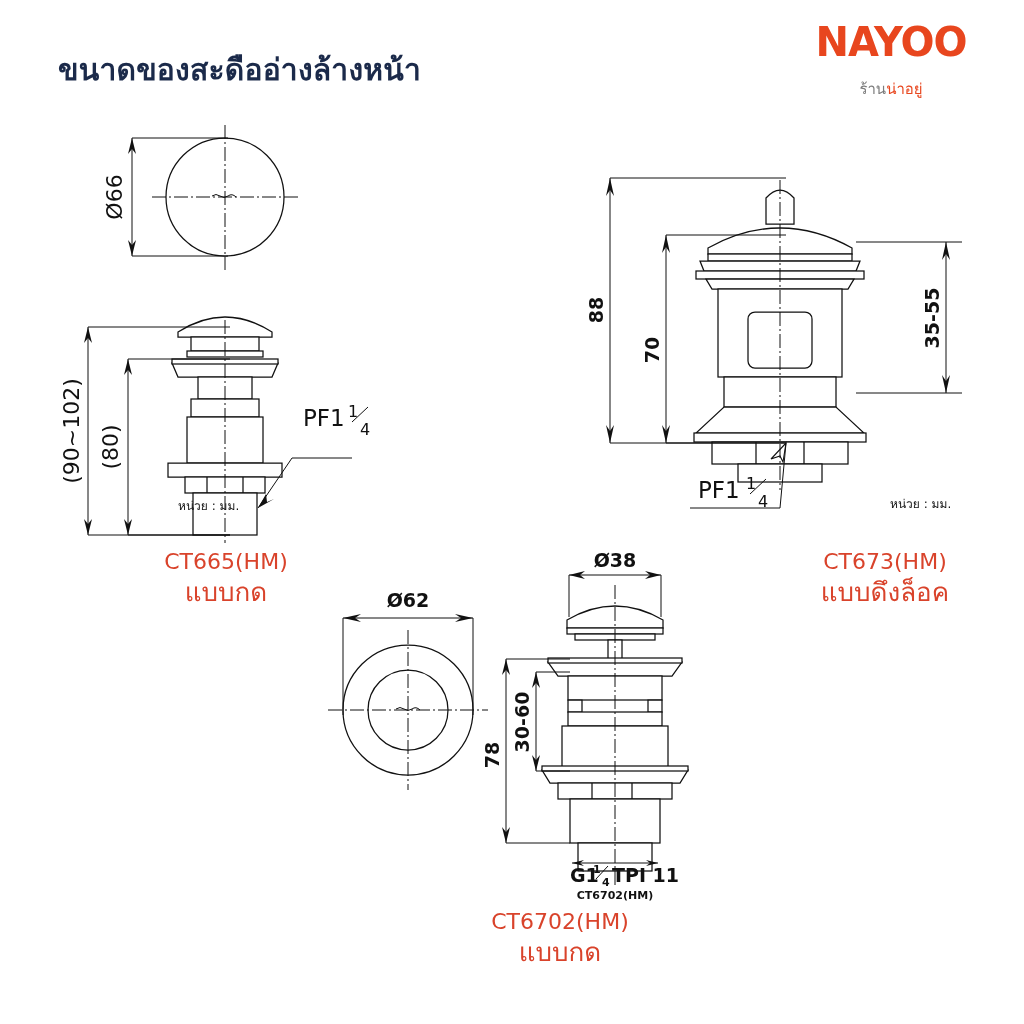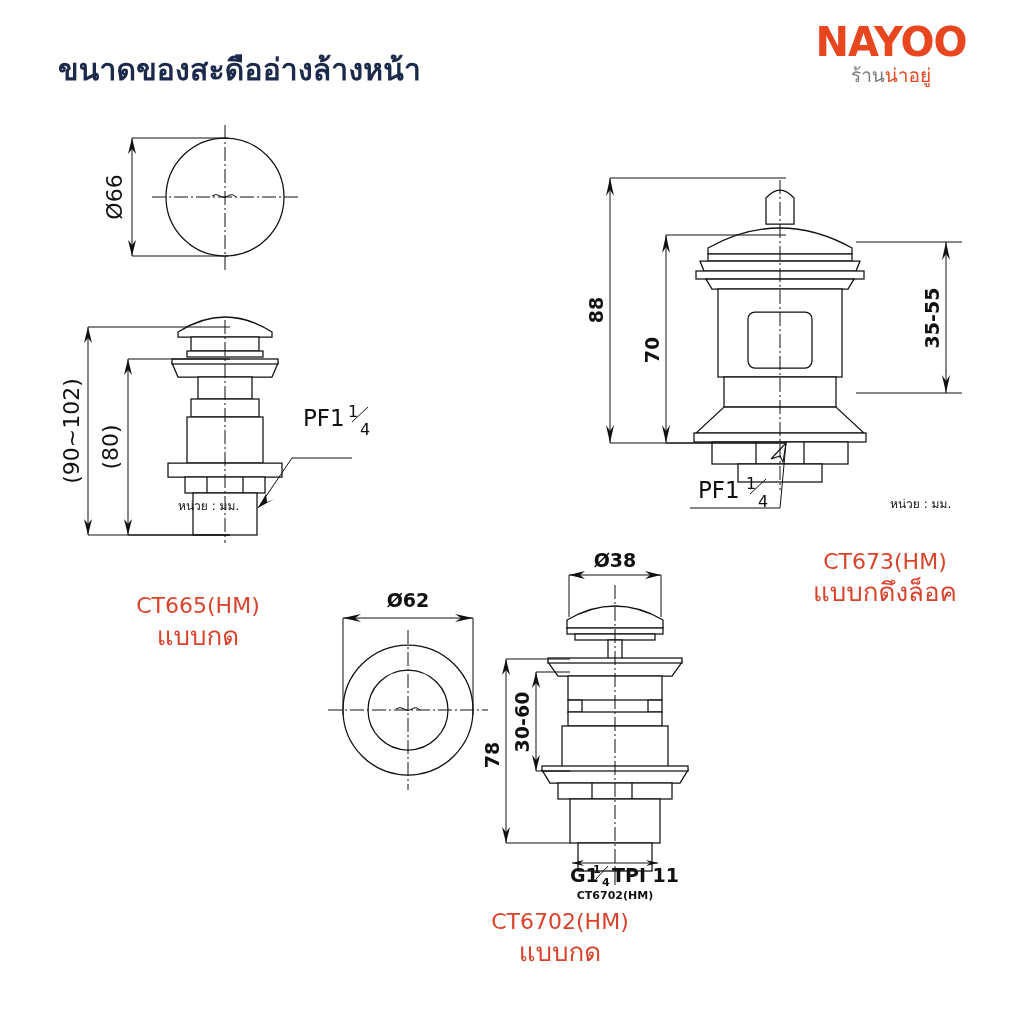--- a/index.html
+++ b/index.html
@@ -15,30 +15,30 @@
   .title{
     position:absolute;left:58px;top:46px;
     font-size:30px;font-weight:bold;color:#1b2a4a;
     letter-spacing:.2px;white-space:nowrap;
   }
   .logo{position:absolute;right:28px;top:22px;text-align:center;width:210px;}
   .logo-main{
     font-size:40px;font-weight:bold;color:#e8461e;
     letter-spacing:-1px;line-height:1;
   }
-  .logo-sub{font-size:19px;line-height:1.3;margin-top:1px;}
+  .logo-sub{font-size:15px;line-height:1.3;margin-top:18px;}
   .logo-sub .g{color:#7c7c7c;}
   .logo-sub .o{color:#e8461e;}
 
   
   .caption{position:absolute;text-align:center;color:#d9432b;}
   .caption .code{font-size:22px;line-height:1.25;white-space:nowrap;}
   .caption .kind{font-size:26px;line-height:1.3;white-space:nowrap;}
 
-  #cap-ct665{left:48px;top:548px;width:300px;margin-top:44px;}
+  #cap-ct665{left:76px;top:548px;width:300px;}
   #cap-ct673{left:760px;top:548px;width:250px;}
   #cap-ct6702{left:420px;top:908px;width:280px;}
 
   .unit{
     position:absolute;font-size:12px;color:#111;white-space:nowrap;
   }
   #unit-1{left:178px;top:496px;}
   #unit-2{left:890px;top:494px;}
 
   
@@ -218,21 +218,21 @@
         <line class="dim" x1="160" y1="334" x2="176" y2="319" stroke-width="1.4"></line>
         <text class="pf-n" x="156" y="329">1</text>
         <text class="pf-n" x="168" y="347">4</text>
       </g>
     </svg>
   </div>
   <div class="unit" id="unit-2">หน่วย : มม.</div>
 
   <div class="caption" id="cap-ct673">
     <div class="code">CT673(HM)</div>
-    <div class="kind">แบบกดึงล็อค</div>
+    <div class="kind">แบบดึงล็อค</div>
   </div>
 
   <div class="dw" id="dw-ct6702">
     <svg width="400" height="350" viewBox="0 0 400 350">
 
       <g>
         <circle class="ln" cx="88" cy="155" r="65"></circle>
         <circle class="ln" cx="88" cy="155" r="40"></circle>
         <line class="ctr" x1="8" y1="155" x2="168" y2="155"></line>
         <line class="ctr" x1="88" y1="75" x2="88" y2="235"></line>

